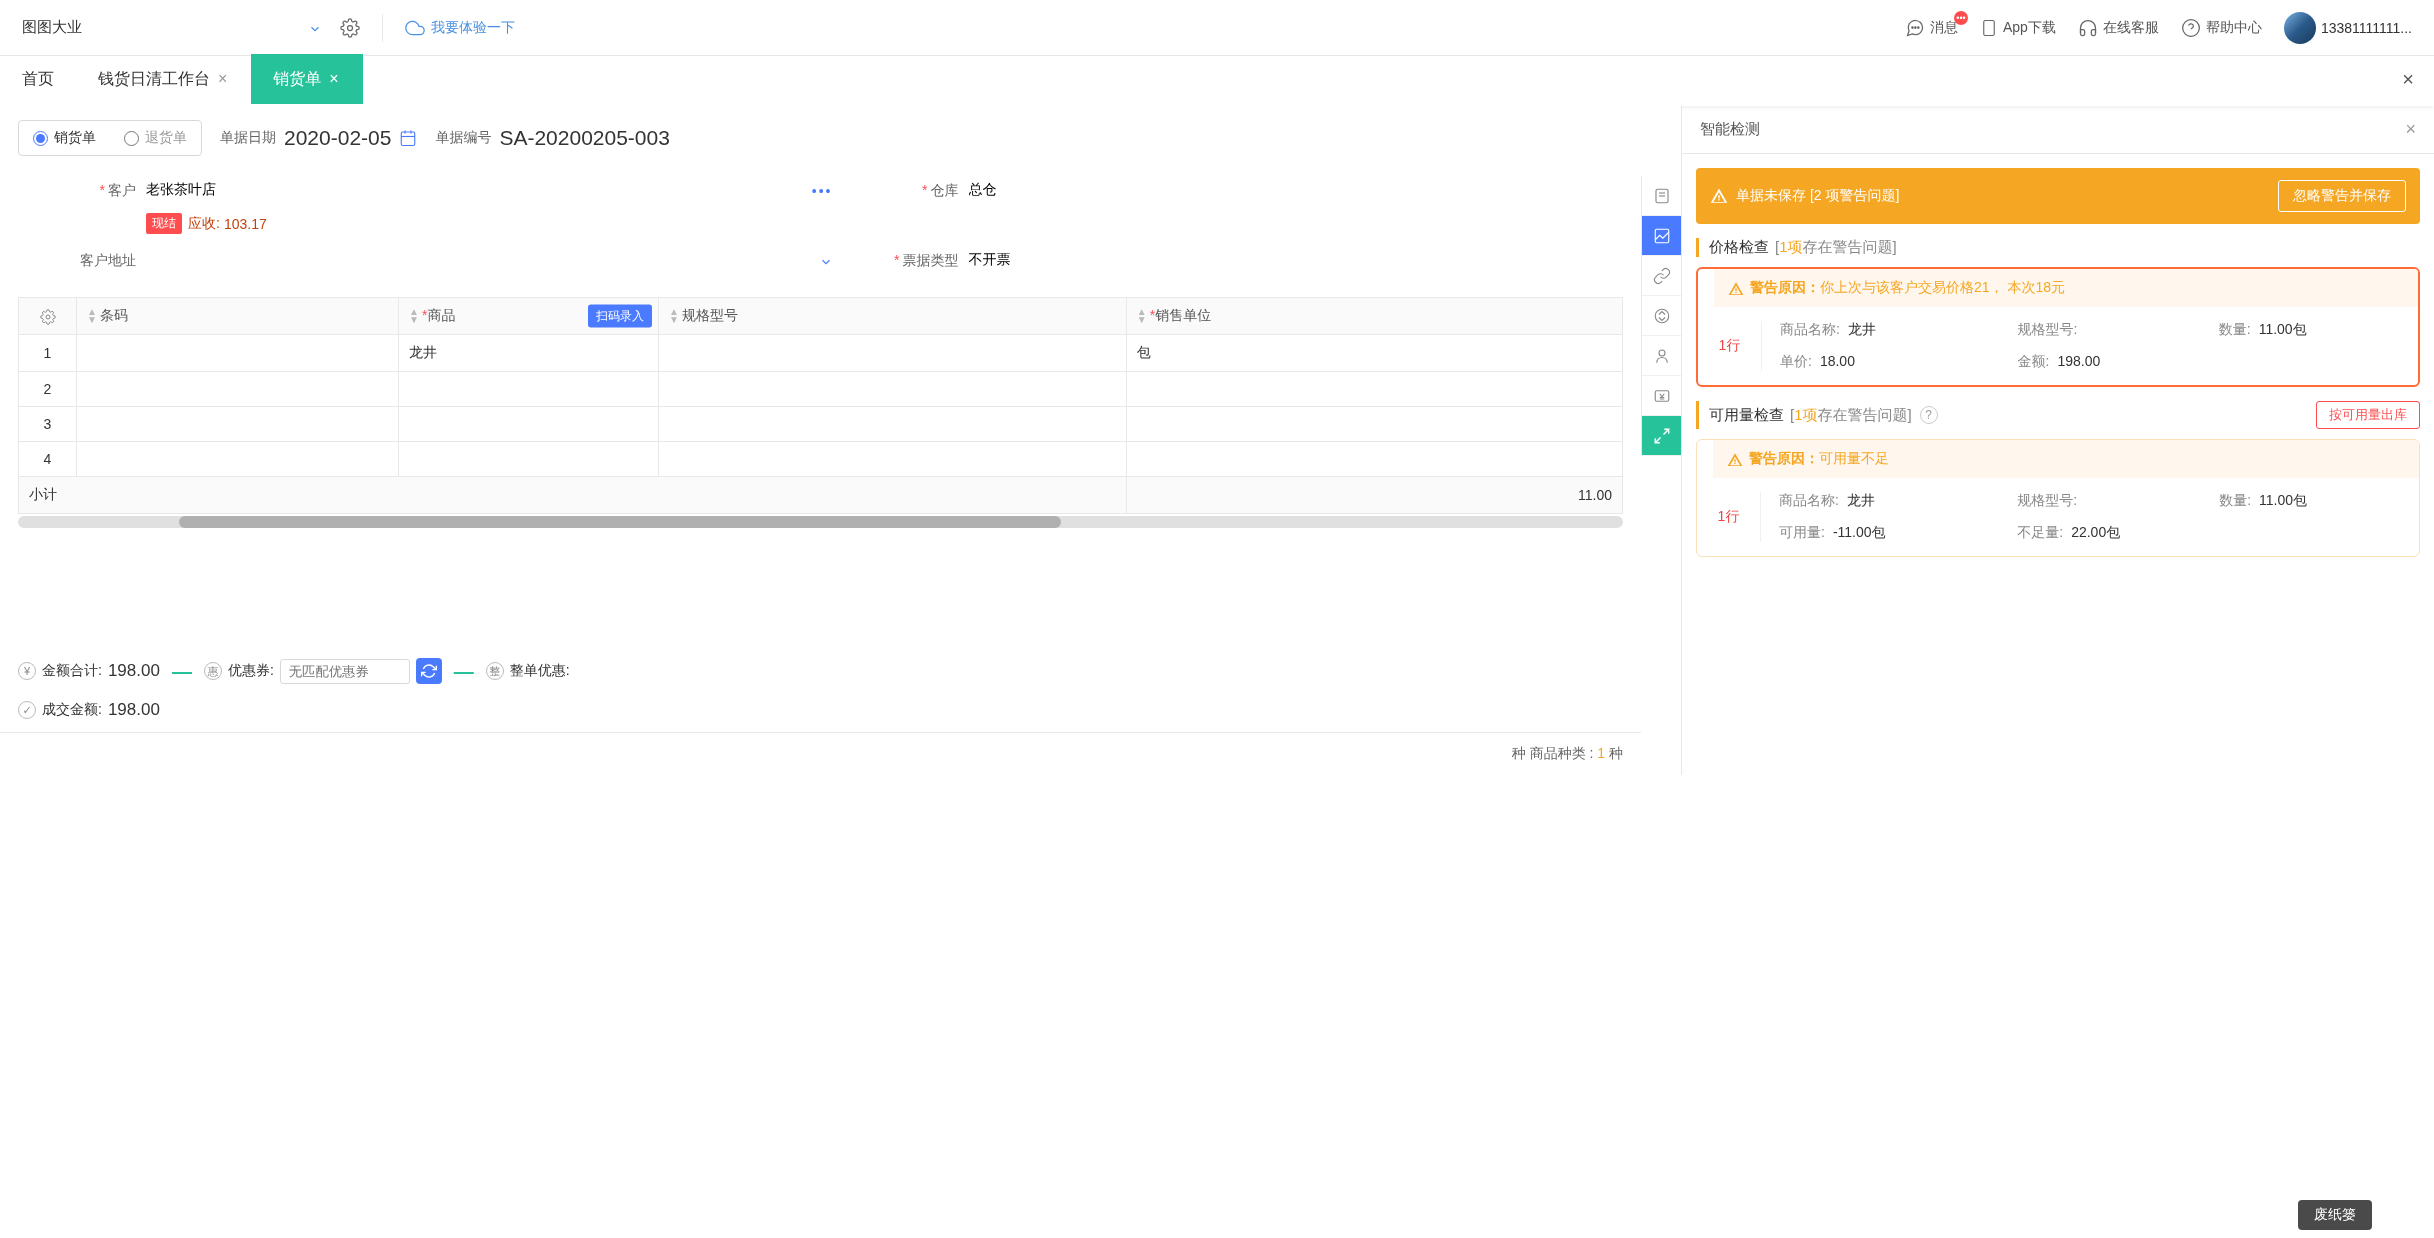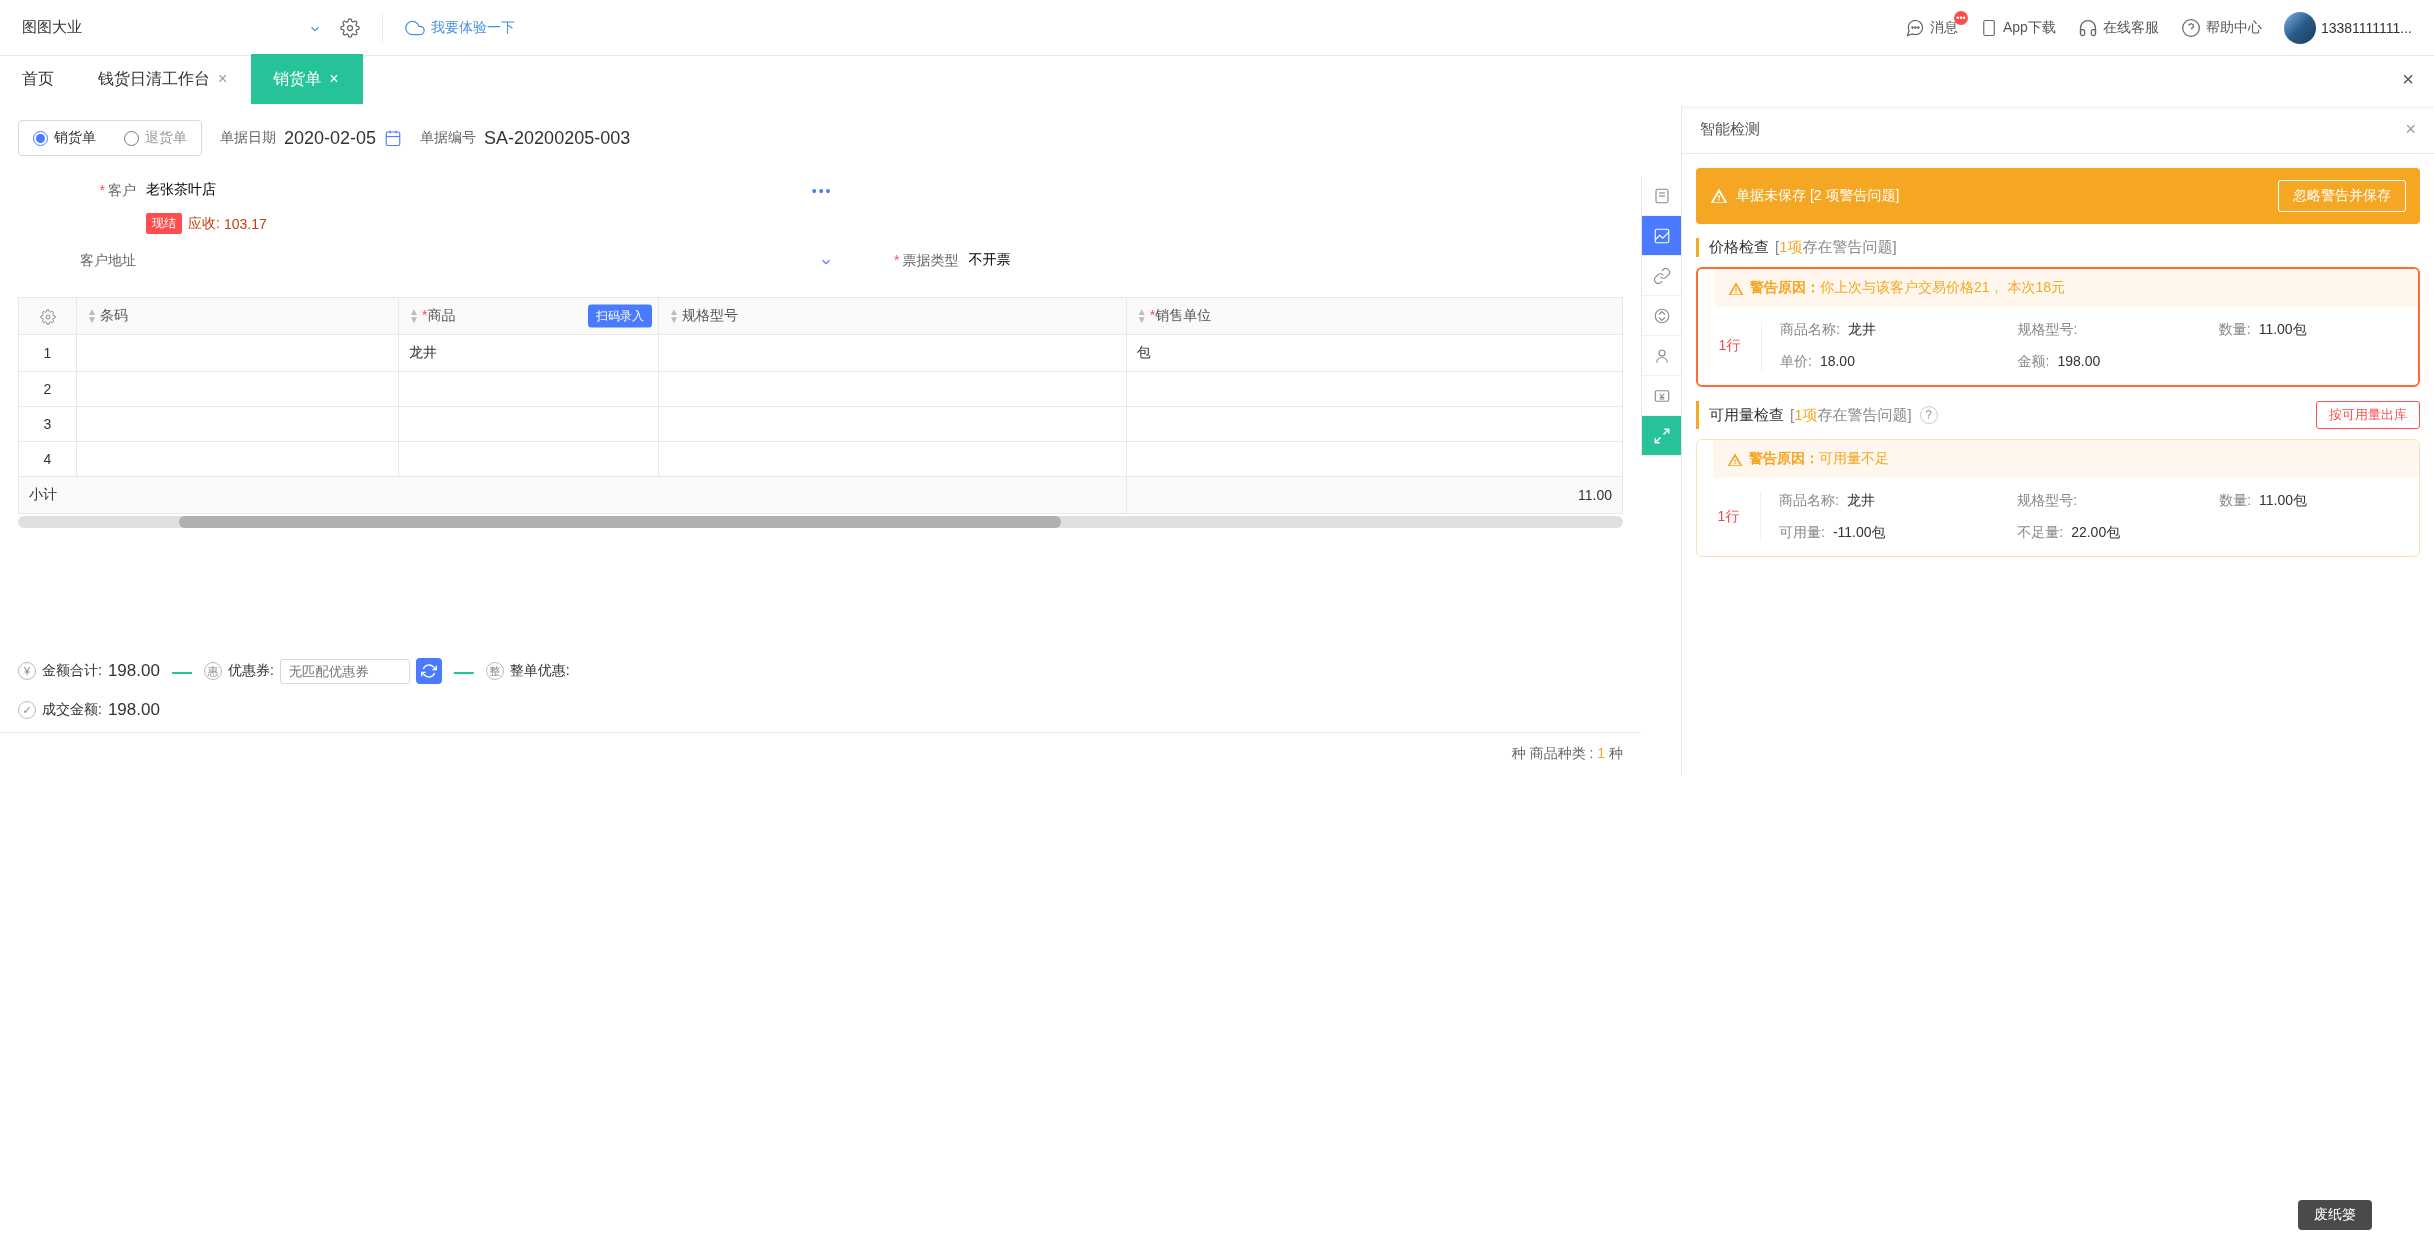--- a/index.html
+++ b/index.html
@@ -39,21 +39,21 @@
 .side-btn.green { background: #26C29A; color: #fff; }
 
 
 .form-header { padding: 14px 18px 8px; display: flex; align-items: center; gap: 18px; }
 .radio-group { display: flex; border: 1px solid #d9d9d9; border-radius: 4px; overflow: hidden; }
 .radio-opt { padding: 8px 14px; display: flex; align-items: center; gap: 6px; cursor: pointer; color: #999; }
 .radio-opt input { accent-color: #4A7AFF; width: 15px; height: 15px; }
 .radio-opt.selected { color: #333; }
 .field-inline { display: flex; align-items: center; gap: 8px; }
 .field-inline label { color: #666; }
-.field-inline .val { font-size: 18px; }
+.field-inline .val { font-size: 21px; }
 .cal-icon { color: #4A7AFF; font-size: 16px; cursor: pointer; }
 
 .form-grid { padding: 0 18px 10px; }
 .form-row { display: flex; align-items: center; margin: 14px 0; }
 .form-row .label { width: 128px; text-align: right; padding-right: 10px; color: #666; }
 .form-row .req { color: #ff4d4f; margin-right: 3px; }
 .form-row .control { flex: 1; display: flex; align-items: center; }
 .form-row .control input[type=text] { flex: 1; border: none; border-bottom: 1px solid transparent; padding: 4px 0; font-size: 14px; }
 .form-col { width: 50%; display: flex; align-items: center; }
 .more-dots { color: #4A7AFF; letter-spacing: 2px; cursor: pointer; padding: 0 8px; }
@@ -239,20 +239,26 @@
 
     <div class="form-grid">
       <div class="form-row">
         <div class="form-col">
           <span class="label"><span class="req">*</span><span>客户</span></span>
           <div class="control">
             <input type="text" value="老张茶叶店" style="">
             <span class="more-dots">•••</span>
           </div>
         </div>
+        <div class="form-col">
+          <span class="label"><span class="req">*</span><span>仓库</span></span>
+          <div class="control">
+            <input type="text" value="总仓" style="">
+          </div>
+        </div>
       </div>
       <div class="form-row" style="margin-top:-4px;">
         <div class="form-col">
           <span class="label"></span>
           <div class="control">
             <span class="tag-red">现结</span>
             <span class="receivable">应收:</span>
             <span class="receivable" style="margin-left:4px;">103.17</span>
           </div>
         </div>

